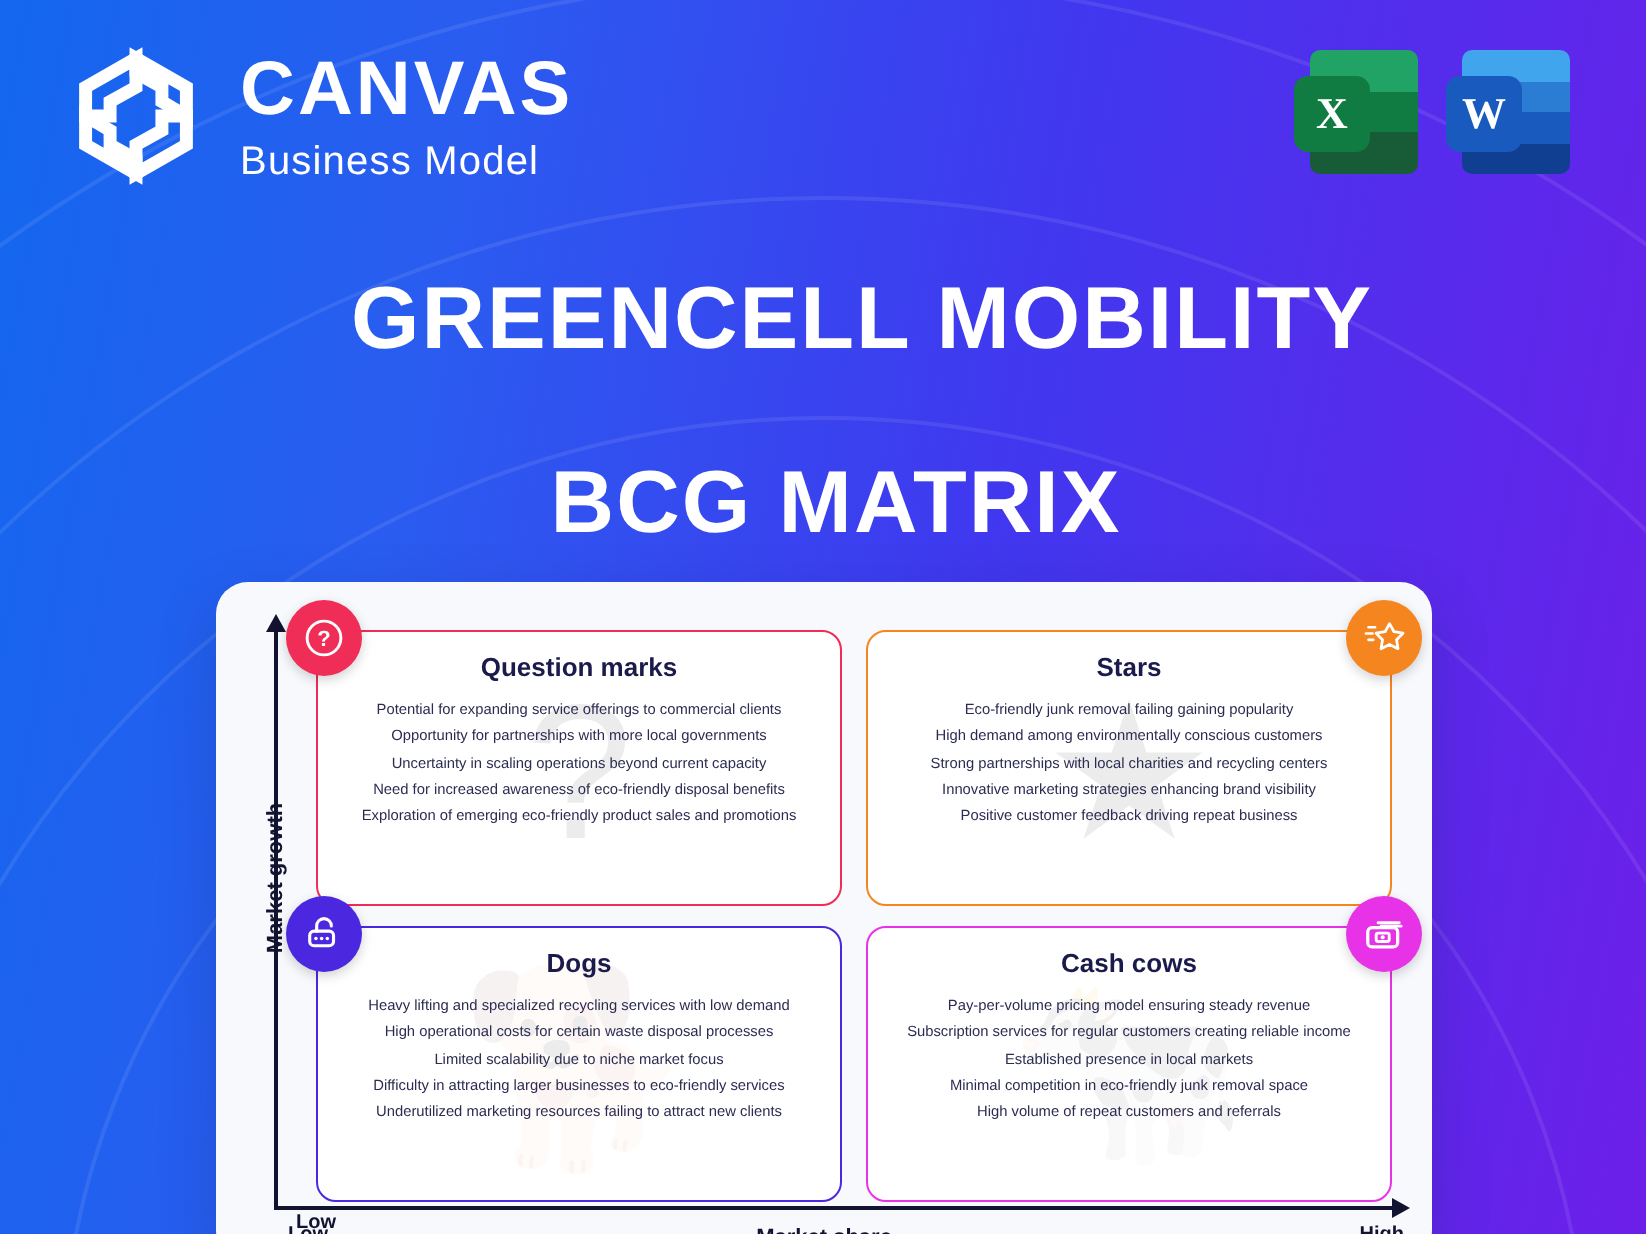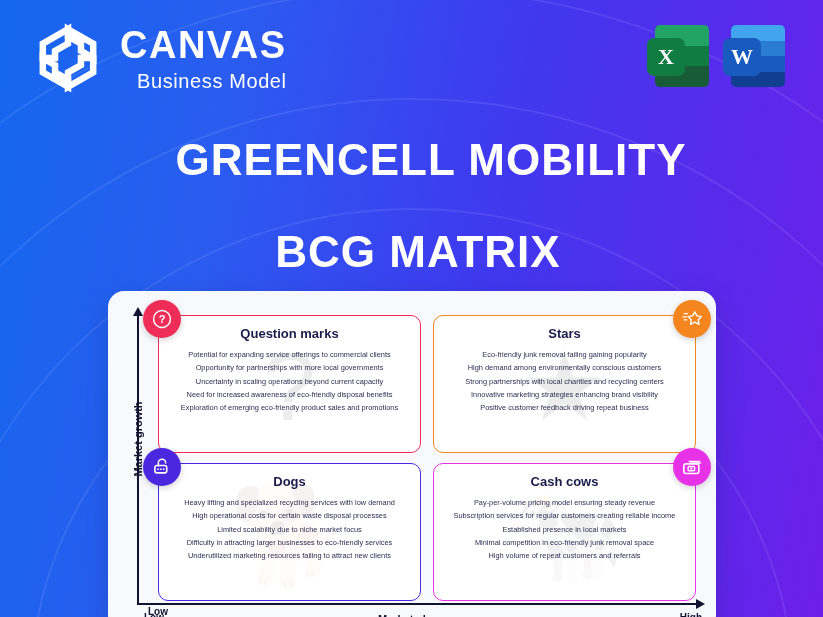--- a/index.html
+++ b/index.html
@@ -64,21 +64,20 @@
     font-size: 38px;
     font-weight: bold;
     letter-spacing: 1.5px;
   }
   .brand-sub {
     color: #ffffff;
     font-size: 20px;
     font-weight: normal;
     letter-spacing: 0.6px;
     margin-top: 7px;
-    text-align: right;
   }
 
   .office-icons {
     position: absolute;
     right: 38px;
     top: 25px;
     display: flex;
     gap: 14px;
   }
   .office-icon { position: relative; width: 62px; height: 62px; }

